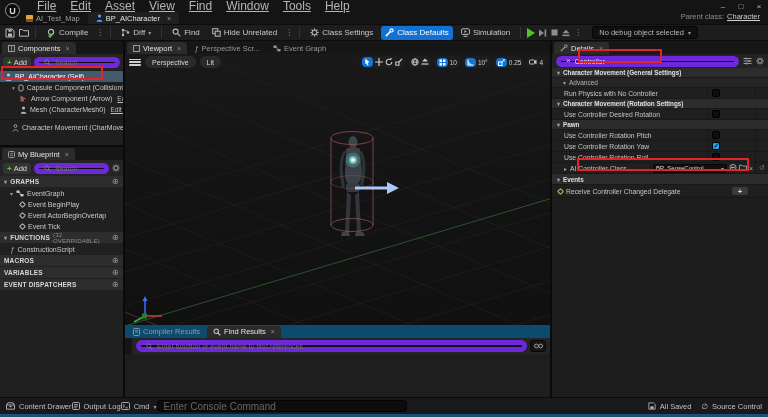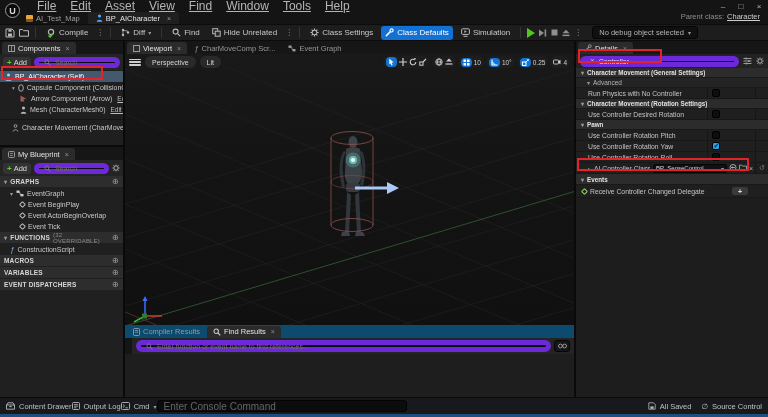--- a/index.html
+++ b/index.html
@@ -32,21 +32,21 @@
   .dots { font-size: 8px; color: #8a8a8a; }
   .caret { font-size: 6px; color: #9a9a9a; }
   .play-tri { width: 0; height: 0; border-left: 8px solid #54c41f; border-top: 5px solid transparent; border-bottom: 5px solid transparent; }
   .debug-select { display: flex; align-items: center; gap: 4px; background: #101010; border: 1px solid #050505; border-radius: 3px; height: 13px; padding: 0 6px; font-size: 7.5px; color: #b5b5b5; margin-left: 6px; }
   .ico { display: inline-flex; align-items: center; justify-content: center; color: #b9b9b9; }
 
   
   .main { display: flex; height: 356px; }
   .col-left { width: 125px; display: flex; flex-direction: column; border-right: 2px solid #0a0a0a; background: #1e1e1e; }
   .col-center { flex: 1; display: flex; flex-direction: column; border-right: 2px solid #0a0a0a; min-width: 0; }
-  .col-right { width: 192px; display: flex; flex-direction: column; background: #1d1d1d; }
+  .col-right { width: 216px; display: flex; flex-direction: column; background: #1d1d1d; }
 
   .tabstrip { height: 13px; background: #161616; display: flex; align-items: flex-end; padding: 0 2px; gap: 1px; flex-shrink: 0; }
   .tab { display: flex; align-items: center; gap: 3px; height: 12px; padding: 0 6px; font-size: 7.5px; color: #989898; border-radius: 3px 3px 0 0; }
   .tab.active { background: #2b2b2b; color: #e2e2e2; }
   .tab .close { font-size: 7px; color: #8f8f8f; margin-left: 2px; }
 
   .panel-toolbar { display: flex; align-items: center; gap: 3px; padding: 2px 3px; height: 16px; background: #242424; flex-shrink: 0; }
   .add-btn { display: flex; align-items: center; gap: 2px; background: #333; border-radius: 3px; height: 11px; padding: 0 4px; font-size: 7.5px; color: #dcdcdc; }
   .add-btn .plus { color: #5ad12c; font-weight: bold; font-size: 8px; }
   .searchbox { flex: 1; display: flex; align-items: center; gap: 4px; background: #0d0d0d; border: 5px solid #6d28d9; border-radius: 7px; height: 11px; padding: 0 5px; min-width: 0; }
@@ -467,21 +467,21 @@
           <span class="ico">
             <svg width="7" height="7" viewBox="0 0 7 7">
                 <rect x="0.5" y="0.5" width="6" height="6" fill="none" stroke="#9a9a9a" stroke-width="1"></rect>
               </svg>
           </span>
           <span>Viewport</span>
           <span class="close">×</span>
         </div>
         <div class="tab">
           <span class="ico" style="color:#8f8f8f;font-size:8px;font-style:italic">ƒ</span>
-          <span>CharMoveComp Scr...</span>
+          <span>Perspective Scr...</span>
         </div>
         <div class="tab">
           <span class="ico">
             <svg width="8" height="7" viewBox="0 0 8 7">
                 <rect x="0.5" y="0.5" width="3" height="2.4" fill="#9a9a9a"></rect>
                 <rect x="4.5" y="4" width="3" height="2.4" fill="#9a9a9a"></rect>
                 <line x1="3.5" y1="1.7" x2="4.5" y2="5.2" stroke="#9a9a9a" stroke-width="0.8"></line>
               </svg>
           </span>
           <span>Event Graph</span>

